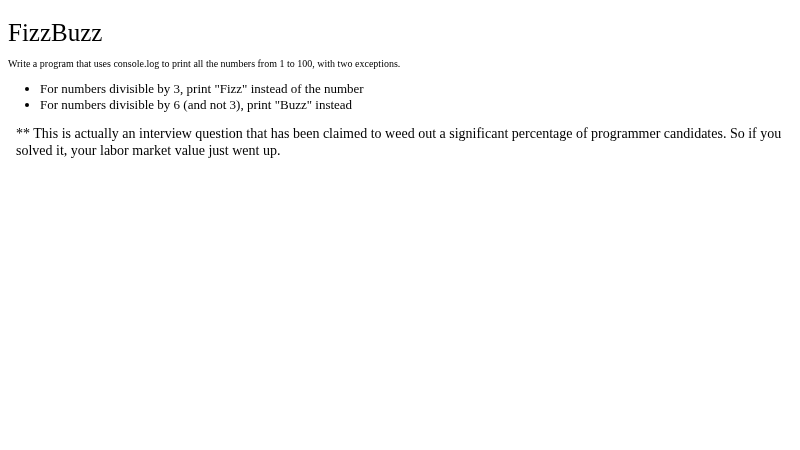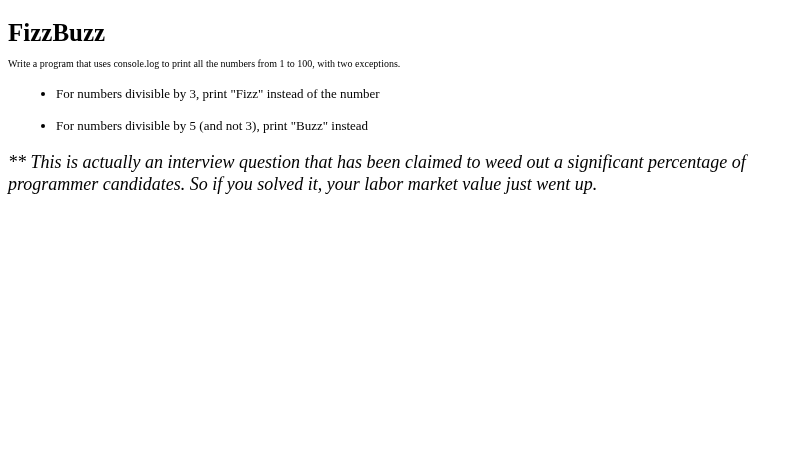--- a/index.html
+++ b/index.html
@@ -14,57 +14,56 @@
     font-family: "Liberation Serif", "DejaVu Serif", serif;
     color: #000000;
   }
   .page {
     padding: 8px 8px 0 8px;
     box-sizing: border-box;
   }
   h1.doc-title {
     font-family: "Liberation Serif", "DejaVu Serif", serif;
     font-size: 25px;
-    font-weight: bold;
+    font-weight: normal;
     margin: 11px 0 11px 0;
     line-height: 1.1;
   }
   p.doc-para {
     font-size: 10px;
     line-height: 1.25;
     margin: 11px 0 11px 0;
   }
   ul.doc-list {
     font-size: 13px;
     line-height: 1.25;
     margin: 11px 0 11px 0;
     padding-left: 32px;
     list-style-type: disc;
   }
   ul.doc-list li {
-    margin: 16px;
+    margin: 0;
     padding: 0;
   }
   p.doc-note {
-    font-size: 18px;
+    font-size: 14px;
     line-height: 1.25;
-    margin: 11px 0 11px 0;
-    font-style: italic;
+    margin: 11px 0 11px 8px;
   }
 </style>
 </head>
 <body>
 
 <div class="page">
 
   <h1 class="doc-title">FizzBuzz</h1>
 
   <p class="doc-para">Write a program that uses console.log to print all the numbers from 1 to 100, with two exceptions.</p>
 
   <ul class="doc-list">
     <li>For numbers divisible by 3, print "Fizz" instead of the number</li>
-    <li>For numbers divisible by 5 (and not 3), print "Buzz" instead</li>
+    <li>For numbers divisible by 6 (and not 3), print "Buzz" instead</li>
   </ul>
 
 
   <p class="doc-note">** This is actually an interview question that has been claimed to weed out a significant percentage of programmer candidates. So if you solved it, your labor market value just went up.</p>
 
 </div>
 
 </body></html>

